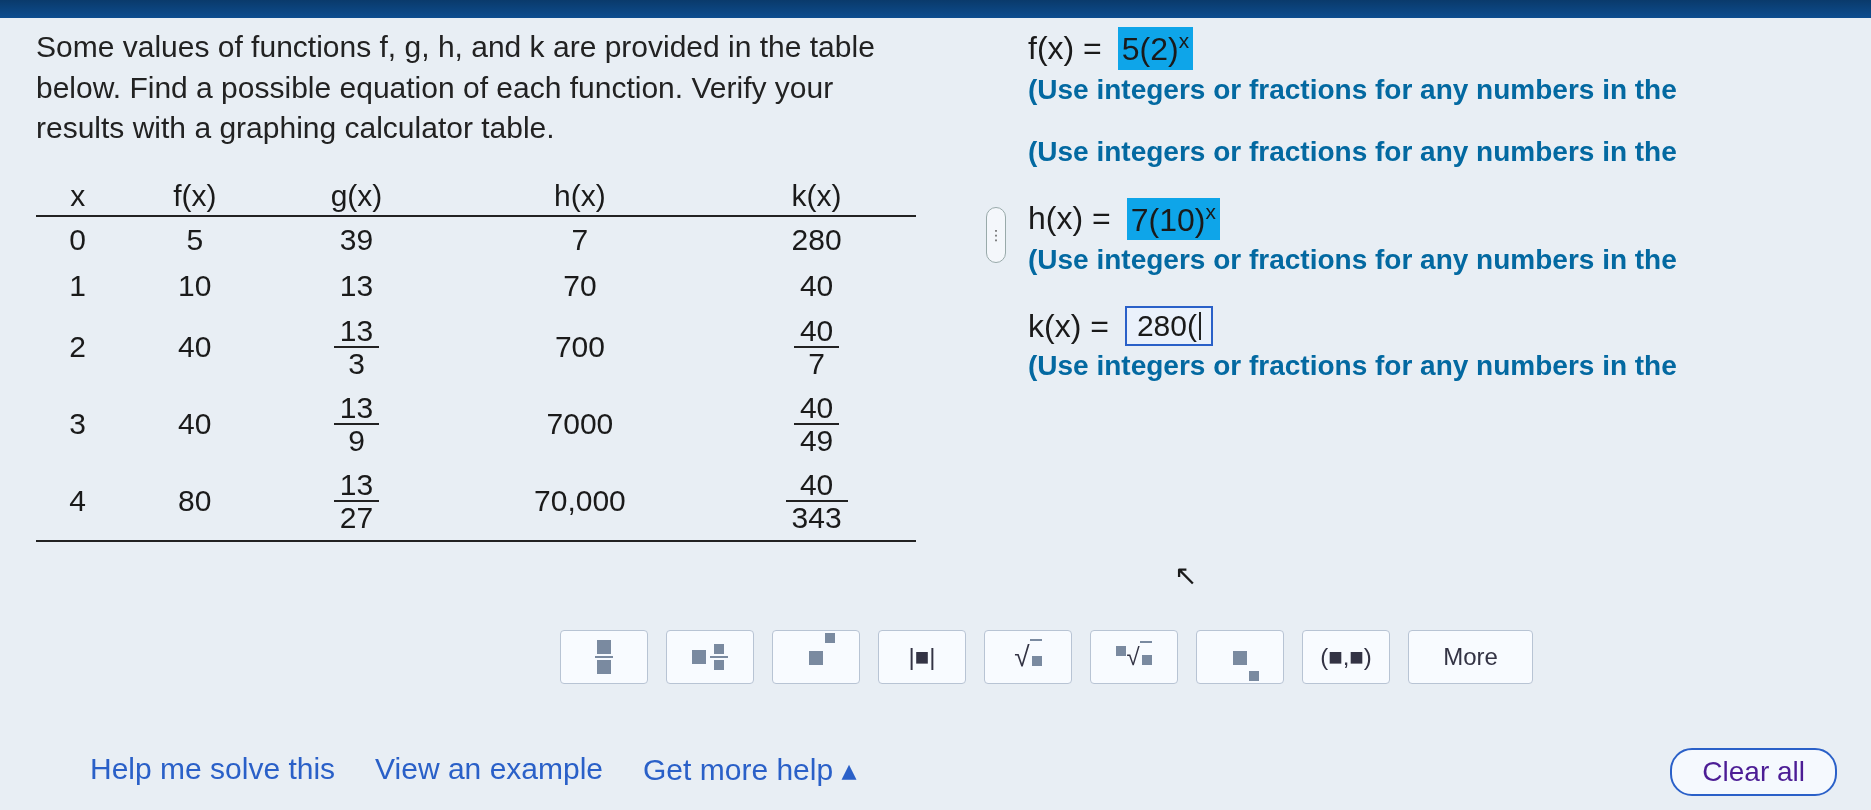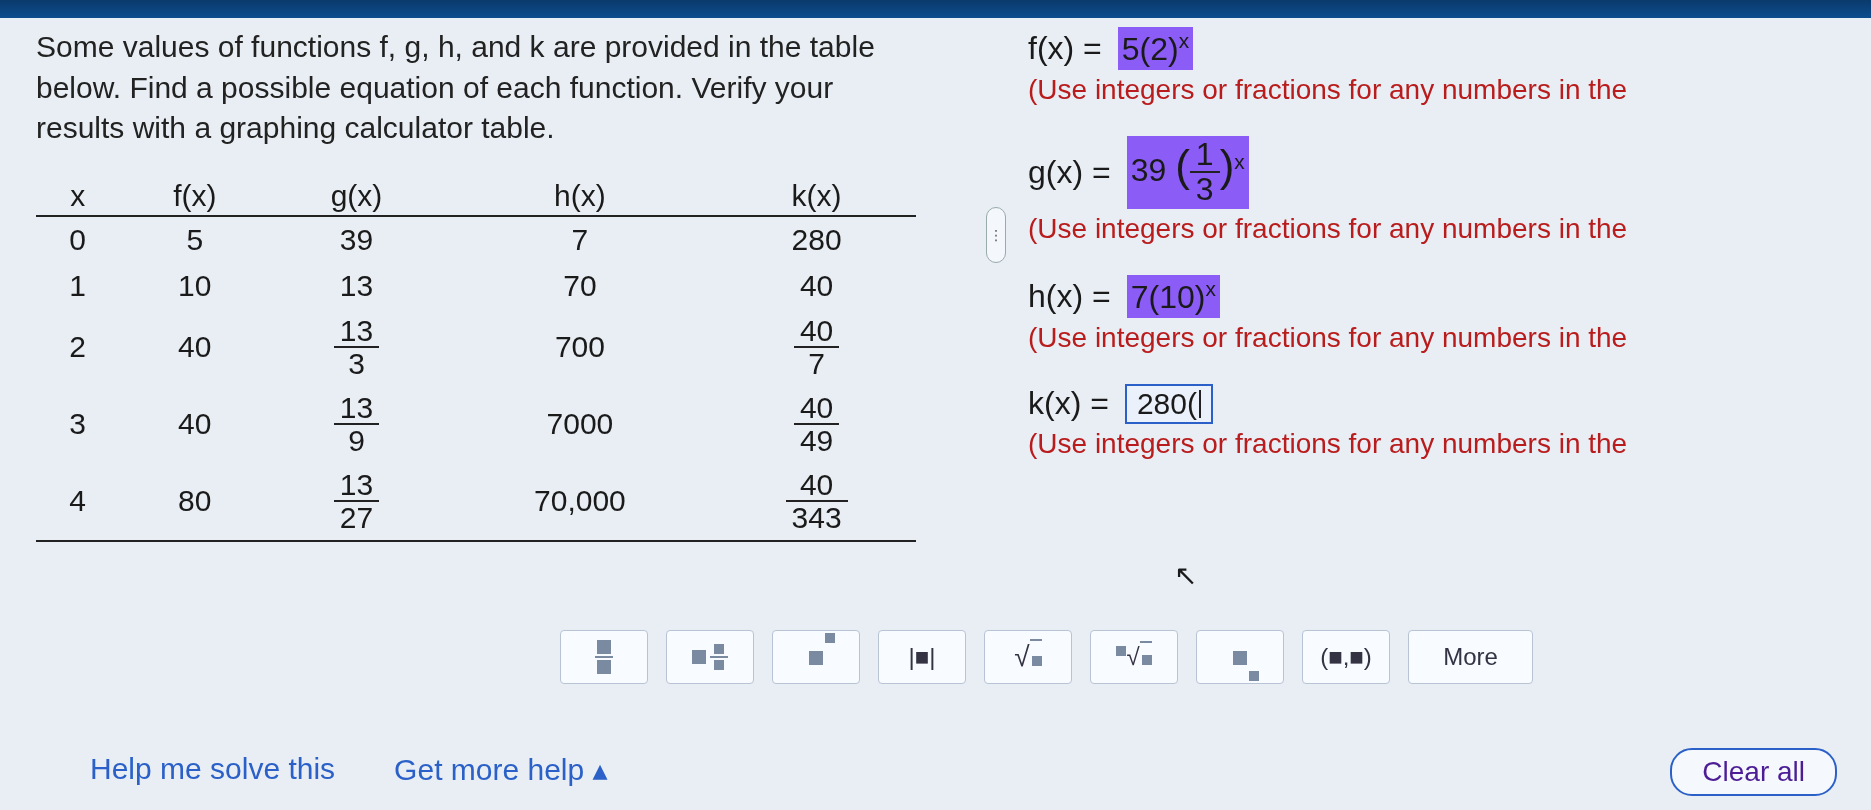--- a/index.html
+++ b/index.html
@@ -10,31 +10,31 @@
   .right-col { flex: 1; padding-left: 32px; position: relative; }
   .prompt { font-size: 30px; line-height: 1.35; color: #222; margin-bottom: 28px; max-width: 880px; }
   table.data { border-collapse: collapse; width: 880px; font-size: 30px; text-align: center; }
   table.data th { font-weight: normal; padding: 2px 8px; border-bottom: 2px solid #222; }
   table.data td { padding: 6px 8px; vertical-align: middle; }
   table.data tr.last td { border-bottom: 2px solid #222; }
   .frac { display: inline-block; text-align: center; vertical-align: middle; line-height: 1.05; }
   .frac .num { display:block; border-bottom: 2px solid #222; padding: 0 6px; }
   .frac .den { display:block; padding: 0 6px; }
   .eqline { font-size: 32px; margin-bottom: 4px; display:flex; align-items:center; gap:16px; }
-  .hint { font-size: 28px; color: #b91c1c; margin-bottom: 30px; }
-  .hl { background: #8b5cf6; padding: 2px 4px; }
+  .hint { font-size: 28px; color: #0369a1; margin-bottom: 30px; font-weight: bold; }
+  .hl { background: #0ea5e9; padding: 2px 4px; }
   .sup { font-size: 0.65em; vertical-align: super; }
   .inputbox { border: 2px solid #2a60c8; background: #eaf1fb; padding: 2px 10px; font-size: 30px; display:inline-flex; align-items:center; min-width:60px; height:40px;text-align:center; }
   .cursor { width: 2px; height: 28px; background: #222; display:inline-block; margin-left:2px; }
   .arrow-cursor { position: absolute; font-size: 28px; left: 178px; top: 532px; }
   .divider-handle { position:absolute; left:-10px; top:180px; width:20px; height:56px; border:1px solid #9aa; border-radius:10px; background:#f4f7fb; display:flex; align-items:center; justify-content:center; font-size:14px; color:#555; }
   .toolbar { position:absolute; left:560px; top:630px; display:flex; gap:18px; }
   .tbtn { width:88px; height:54px; background:#f8fbff; border:1px solid #b8c4d4; border-radius:4px; display:flex; align-items:center; justify-content:center; font-size:24px; color:#334; cursor:pointer; }
   .tbtn.more { width:125px; }
-  .bottom-links { position:absolute; left:90px; top:752px; display:flex; gap:59px; font-size:30px; color:#2a60c8; }
+  .bottom-links { position:absolute; left:90px; top:752px; display:flex; gap:40px; font-size:30px; color:#2a60c8; }
   .bottom-links span { cursor:pointer; }
   .clear-btn { position:absolute; right:34px; top:748px; border:2px solid #2a60c8; border-radius:22px; padding:6px 30px; font-size:28px; color:#4c1d95; background:#f5f9fe; cursor:pointer; }
   .sq { display:inline-block; width:14px; height:14px; background:#7a8aa0; }
   .sqsm { display:inline-block; width:10px; height:10px; background:#7a8aa0; }
   .frac-icon { display:inline-flex; flex-direction:column; align-items:center; font-size:12px; line-height:1; }
   .frac-icon .bar { width:18px; height:2px; background:#7a8aa0; margin:2px 0; }
 </style>
 </head>
 <body>
 
@@ -99,27 +99,20 @@
     <div class="divider-handle">
         <span>⋮</span>
       </div>
 
     <div class="eqline">
       <span>f(x) =</span>
       <span class="hl"><span>5(2)</span><span class="sup">x</span></span>
     </div>
     <div class="hint">(Use integers or fractions for any numbers in the</div>
 
-    <div class="eqline">
-      <span>g(x) =</span>
-      <span class="hl">
-        <span>39</span>
-        <span style="font-size:44px;">(</span><span class="frac"><span class="num">1</span><span class="den">3</span></span><span style="font-size:44px;">)</span><span class="sup">x</span>
-      </span>
-    </div>
     <div class="hint">(Use integers or fractions for any numbers in the</div>
 
     <div class="eqline">
       <span>h(x) =</span>
       <span class="hl"><span>7(10)</span><span class="sup">x</span></span>
     </div>
     <div class="hint">(Use integers or fractions for any numbers in the</div>
 
     <div class="eqline">
       <span>k(x) =</span>
@@ -169,16 +162,17 @@
   <div class="tbtn">
       <span>(■,■)</span>
     </div>
   <div class="tbtn more">
       <span>More</span>
     </div>
 </div>
 
 <div class="bottom-links">
   <span>Help me solve this</span>
+  <span>View an example</span>
   <span><span>Get more help</span> ▴</span>
 </div>
 
 <div class="clear-btn"><span>Clear all</span></div>
 
 </body></html>

